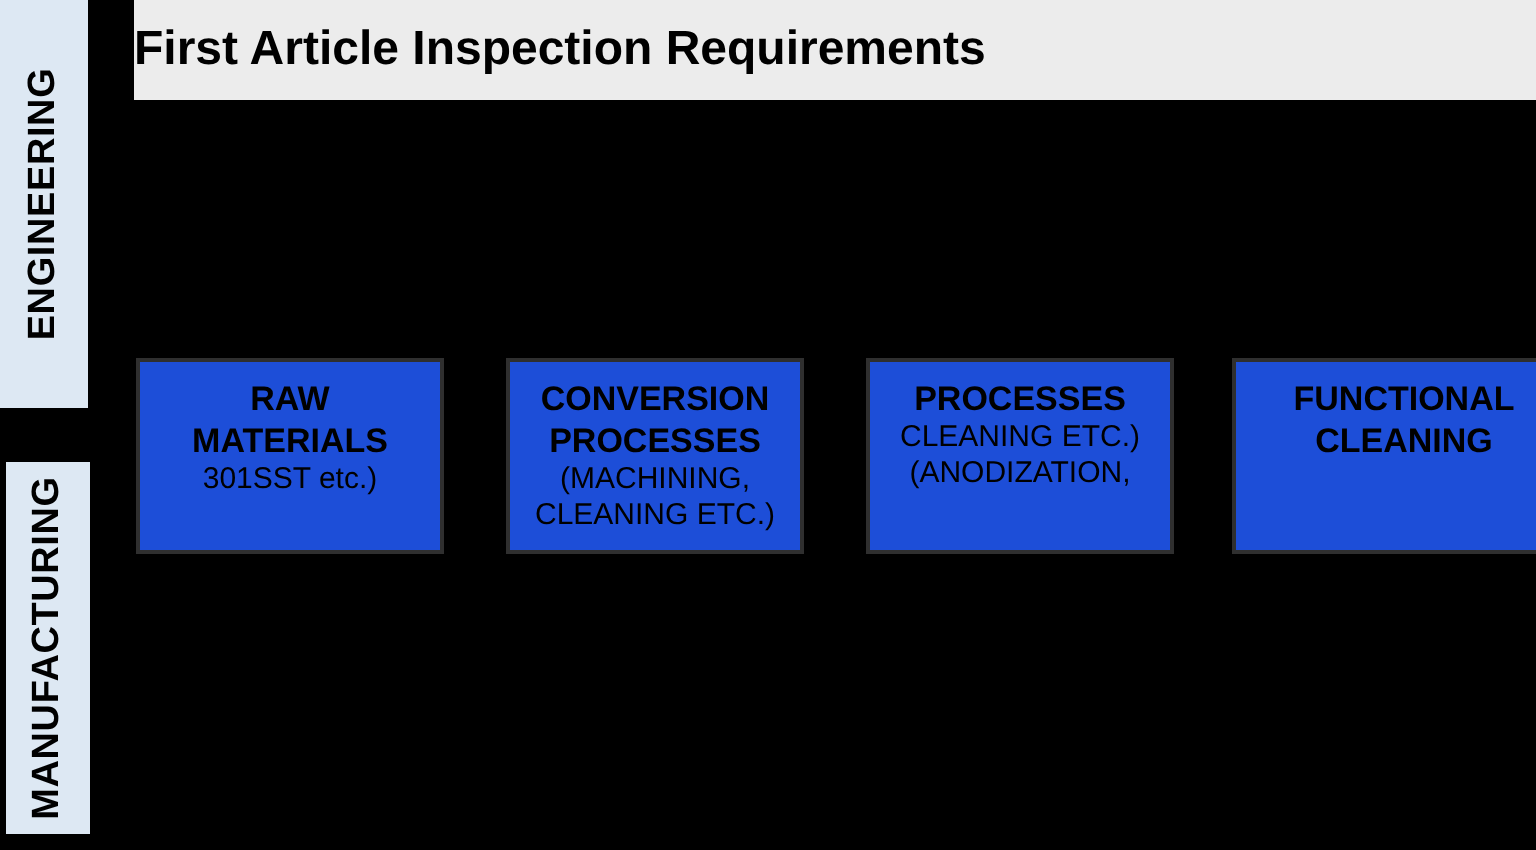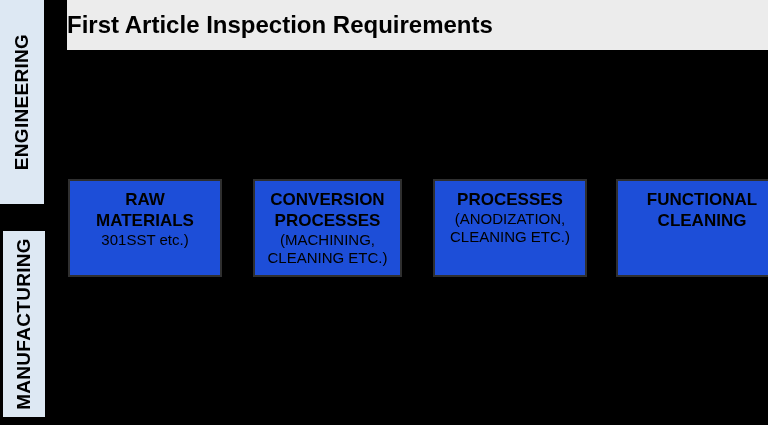--- a/index.html
+++ b/index.html
@@ -106,22 +106,22 @@
 
   <div class="pbox pbox-2">
     <div class="box-title">CONVERSION</div>
     <div class="box-title">PROCESSES</div>
     <div class="box-sub">(MACHINING,</div>
     <div class="box-sub">CLEANING ETC.)</div>
   </div>
 
   <div class="pbox pbox-3">
     <div class="box-title">PROCESSES</div>
+    <div class="box-sub">CLEANING ETC.)</div>
     <div class="box-sub">(ANODIZATION,</div>
-    <div class="box-sub">CLEANING ETC.)</div>
   </div>
 
   <div class="pbox pbox-4">
     <div class="box-title">FUNCTIONAL</div>
     <div class="box-title">CLEANING</div>
 
   </div>
 
 </div>
 

